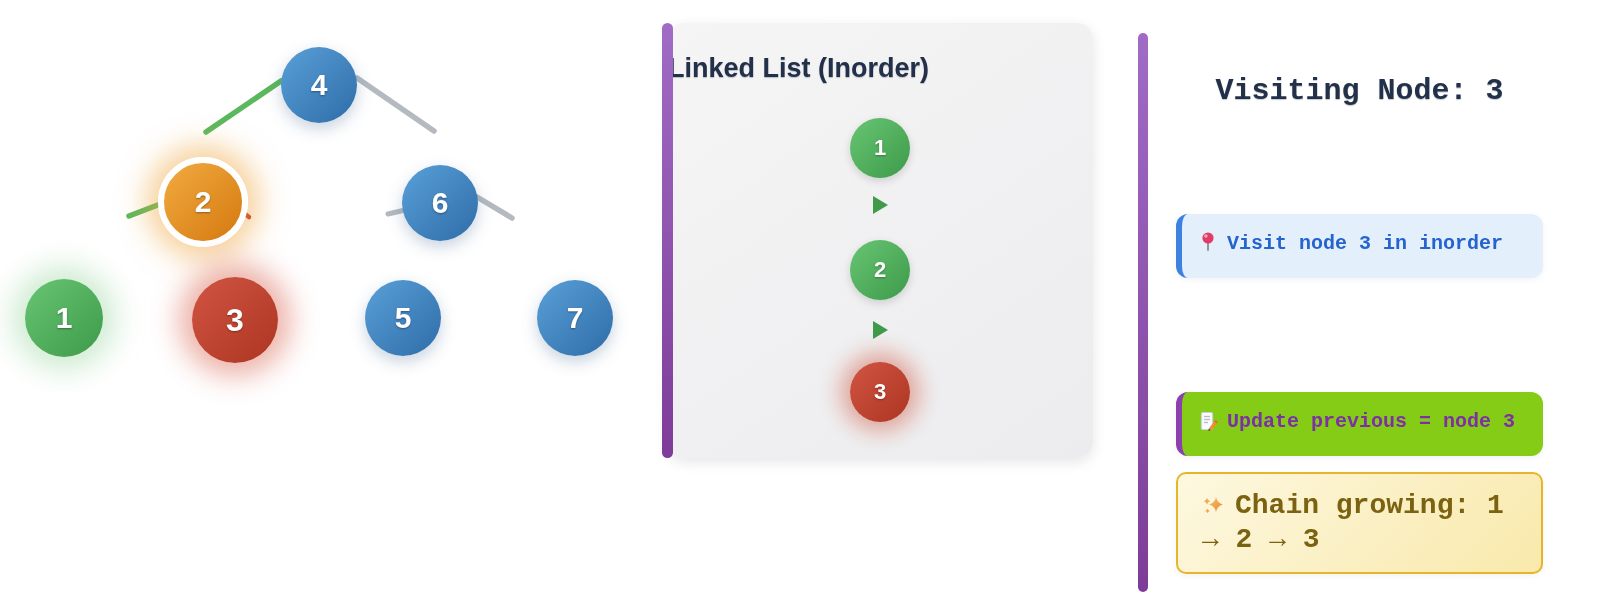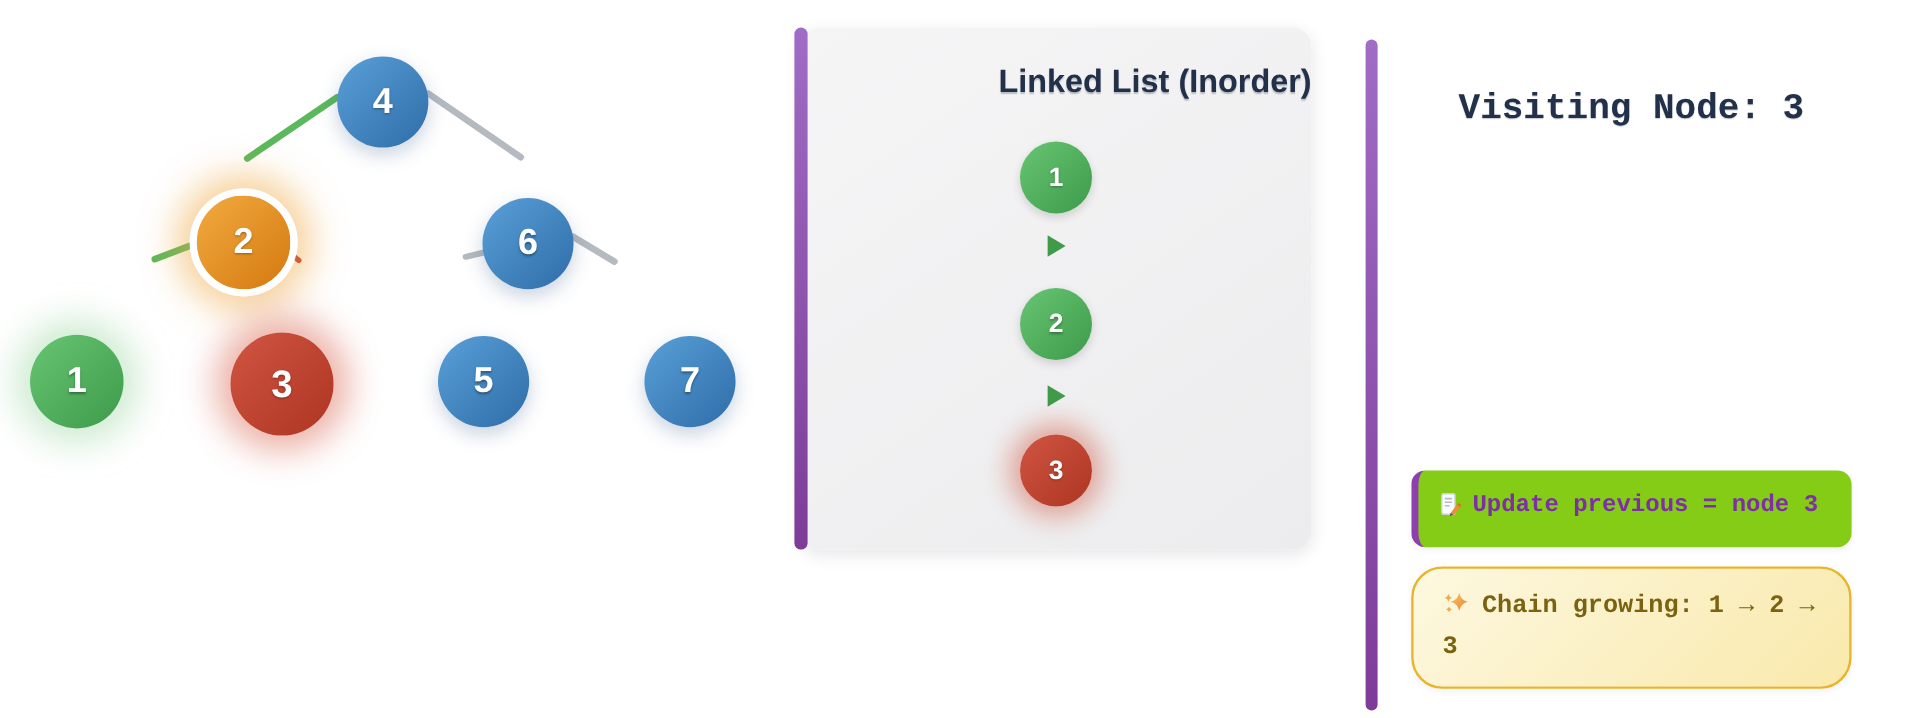--- a/index.html
+++ b/index.html
@@ -46,21 +46,21 @@
     z-index:3;
   }
   .ll-panel {
     position:absolute; left:668px; top:23px; width:425px; height:435px;
     background:linear-gradient(145deg,#f5f5f6 0%,#ececee 100%);
     border-radius:16px; box-shadow:0 4px 14px rgba(0,0,0,.10);
     z-index:2;
   }
   .ll-title {
     position:absolute; top:30px; left:0; width:100%;
-    text-align:right; font-size:27px; font-weight:bold; color:#22304a;
+    text-align:left; font-size:27px; font-weight:bold; color:#22304a;
     text-shadow:0 1px 1px rgba(20,30,50,.25);
   }
   .ll-circle {
     position:absolute; left:182px; width:60px; height:60px; border-radius:50%;
     display:flex; align-items:center; justify-content:center;
     color:#fff; font-weight:bold; font-size:22px;
     text-shadow:0 1px 2px rgba(0,0,0,.3);
   }
   .ll-circle.green { background:linear-gradient(135deg,#67c573 0%,#3c9a4a 100%);
                      box-shadow:0 3px 8px rgba(0,0,0,.15); }
@@ -103,22 +103,22 @@
     top:287px; padding:15px 16px; background:#e4f2e6;
     border-left:6px solid #2f9e54; color:#2e7d3a; font-weight:600;
   }
   .card-update {
     top:392px; padding:15px 16px; background:#84cc16;
     border-left:6px solid #8e3fae; color:#7d2fa6; font-weight:600;
   }
   .card-chain {
     top:472px; padding:17px 24px;
     background:linear-gradient(135deg,#fdf8e0 0%,#f9e9ab 100%);
-    border:2.5px solid #e7b52c; border-radius:26px;
-    color:#7a6210; font-weight:bold; font-size:21px;
+    border:2.5px solid #e7b52c; border-radius:10px;
+    color:#7a6210; font-weight:bold; font-size:28px;
   }
 </style>
 </head>
 <body>
 
 <div class="stage">
 
   <div class="tree-canvas">
     <svg class="tree-edges" width="660" height="598">
       <line x1="281" y1="81" x2="206" y2="132" stroke="#5cb85c" stroke-width="5.5" stroke-linecap="round"></line>
@@ -167,20 +167,29 @@
     <div class="ll-circle red ll-c3">
         <span>3</span>
       </div>
   </div>
 
   <div class="st-accent"></div>
   <div class="st-panel">
     <div class="st-title">Visiting Node: 3</div>
 
 
+    <div class="card card-visit">
+      <span class="ic">
+        <svg width="20" height="22" viewBox="0 0 20 22">
+          <line x1="10" y1="11" x2="10" y2="19" stroke="#8f969e" stroke-width="2" stroke-linecap="round"></line>
+          <circle cx="10" cy="7" r="5.6" fill="#e13b66"></circle>
+          <circle cx="7.9" cy="5" r="1.8" fill="rgba(255,255,255,0.55)"></circle>
+        </svg>
+      </span><span>Visit node 3 in inorder</span>
+    </div>
 
 
     <div class="card card-update">
       <span class="ic">
         <svg width="20" height="20" viewBox="0 0 20 20">
           <rect x="3.5" y="1.5" width="11" height="17" rx="1.5" fill="#fafbfc" stroke="#ccd2da" stroke-width="1.2"></rect>
           <line x1="6" y1="5.5" x2="12" y2="5.5" stroke="#b6bcc6" stroke-width="1.3"></line>
           <line x1="6" y1="8.5" x2="12" y2="8.5" stroke="#b6bcc6" stroke-width="1.3"></line>
           <line x1="6" y1="11.5" x2="10" y2="11.5" stroke="#b6bcc6" stroke-width="1.3"></line>
           <path d="M11 17.2 L16.2 10.4 L18.8 12.4 L13.6 19.2 Z" fill="#ef8c3a"></path>

